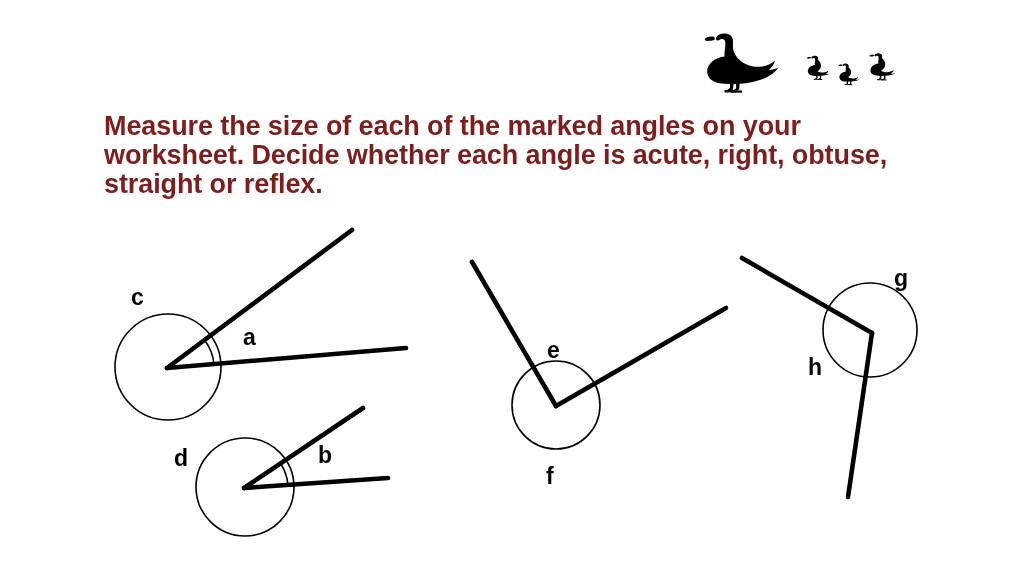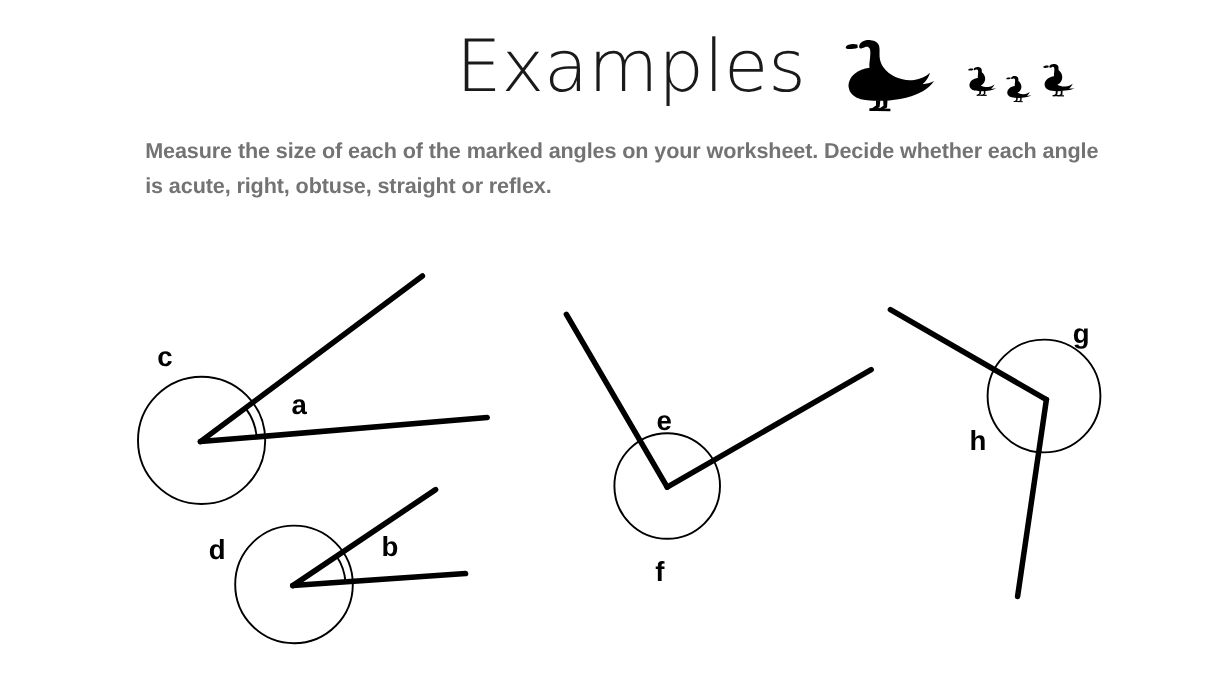--- a/index.html
+++ b/index.html
@@ -29,28 +29,28 @@
   }
   #ducks {
     position: absolute;
     left: 695px;
     top: 24px;
     width: 210px;
     height: 70px;
   }
   #instructions {
     position: absolute;
-    left: 121px;
+    left: 104px;
     top: 112px;
     width: 805px;
     font-family: "Liberation Sans", sans-serif;
     font-weight: bold;
-    font-size: 18px;
+    font-size: 27px;
     line-height: 29px;
-    color: #737373;
+    color: #7f1d1d;
     letter-spacing: -0.1px;
   }
   #figures {
     position: absolute;
     left: 0;
     top: 0;
     width: 1024px;
     height: 576px;
   }
   .fig-label {
@@ -58,21 +58,20 @@
     font-weight: bold;
     font-size: 23px;
     fill: #000000;
   }
 </style>
 </head>
 <body>
 
 <div id="slide">
 
-  <div id="title">Examples</div>
 
   <svg id="ducks" viewBox="0 0 210 70" xmlns="http://www.w3.org/2000/svg">
 
     <g fill="#000000">
       <path d="M30.5 9.5 C26.5 9.0 22.5 10.6 21.2 13.4 C20.4 15.2 21.2 16.6 22.8 16.4
                C24.2 16.2 25.2 15.3 26.6 15.0 C28.0 14.7 29.2 15.2 29.8 16.6
                C30.6 18.5 30.3 21.5 30.0 24.5 C29.7 27.3 29.2 30.0 29.6 32.4
                C25.0 32.9 20.5 34.6 17.2 37.4 C13.4 40.6 11.6 45.0 12.3 49.2
                C12.9 52.9 15.4 55.8 19.0 57.4 C23.3 59.3 28.6 59.8 33.8 59.9
                C41.0 60.1 48.2 59.6 55.0 58.4 C62.0 57.2 68.6 55.1 74.0 52.0

